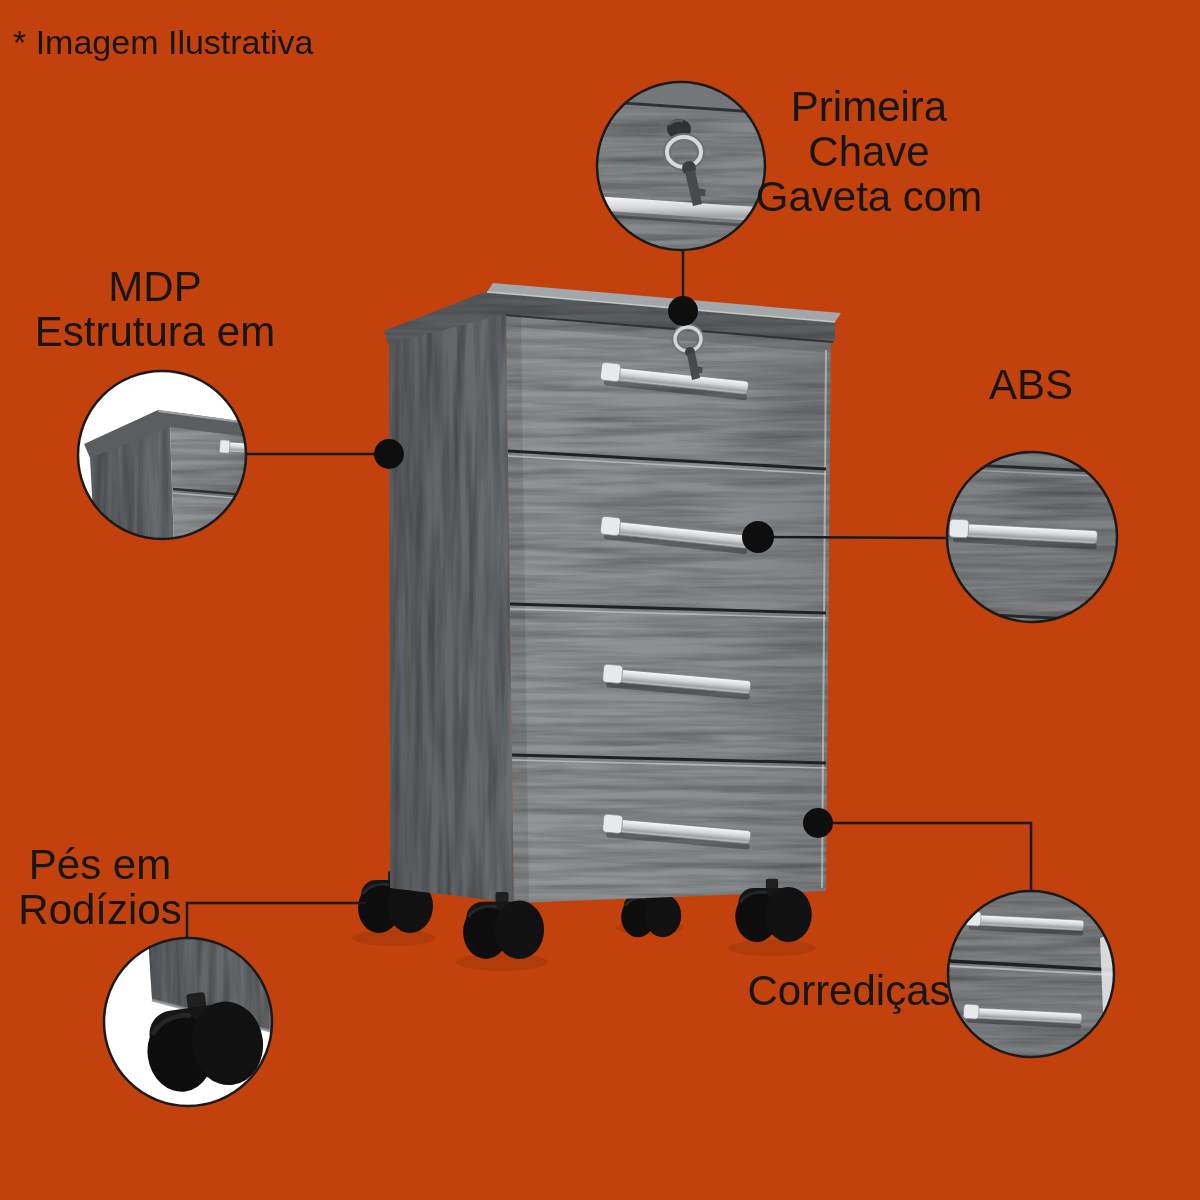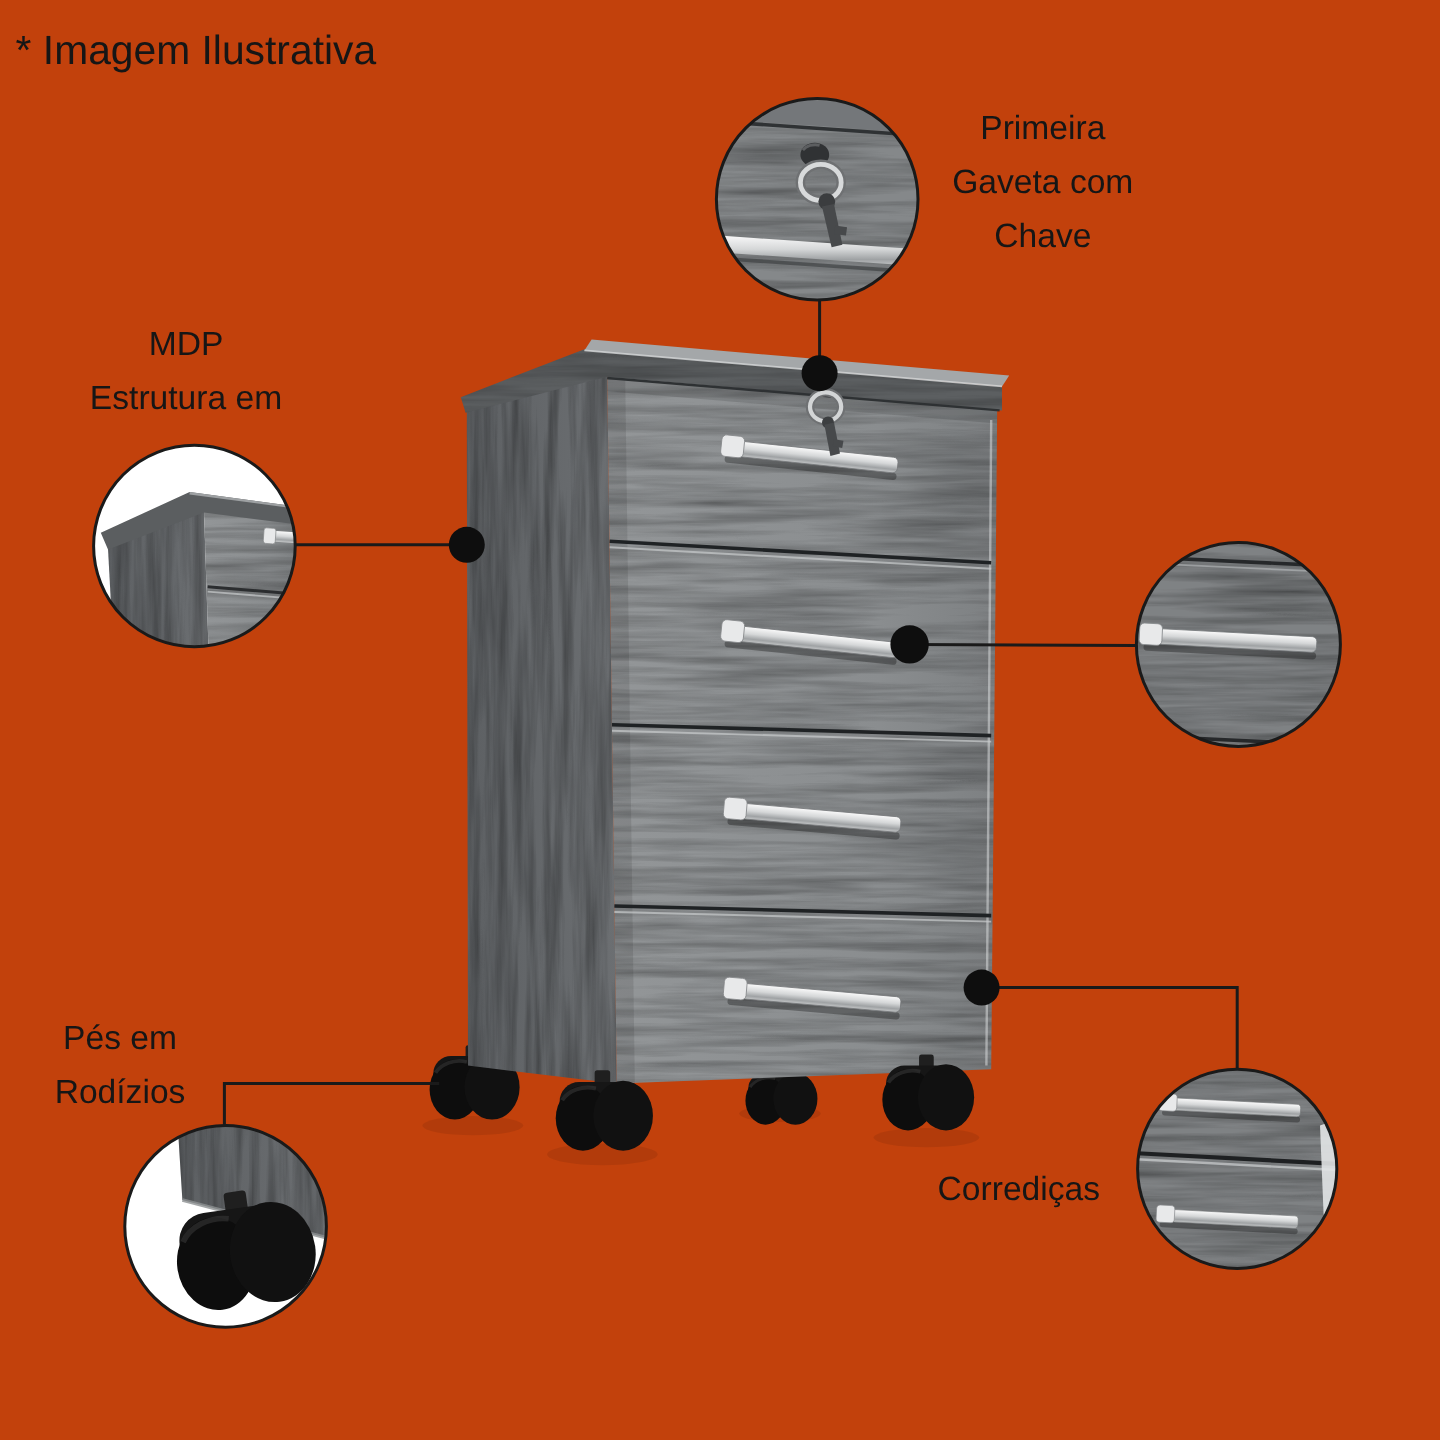--- a/index.html
+++ b/index.html
@@ -3,21 +3,21 @@
 <meta charset="utf-8">
 <style>
   html,body{margin:0;padding:0;background:#ffffff;}
   #stage{
     position:relative;width:1200px;height:1200px;background:#c2410c;
     font-family:"Liberation Sans", sans-serif;overflow:hidden;
   }
   #art{position:absolute;left:0;top:0;width:1200px;height:1200px;}
   .lbl{
     position:absolute;text-align:center;color:#161616;
-    font-size:28px;line-height:45px;z-index:5;
+    font-size:42px;line-height:45px;z-index:5;
   }
   .ln{display:block;white-space:nowrap;}
   .note{
     position:absolute;left:13px;top:22px;color:#161616;
     font-size:34px;line-height:40px;z-index:5;text-align:left;
   }
   .lbl-lock{left:744px;top:84px;width:250px;}
   .lbl-structure{left:30px;top:264px;width:250px;}
   .lbl-handles{left:906px;top:362px;width:250px;}
   .lbl-casters{left:-5px;top:842px;width:210px;}
@@ -25,30 +25,31 @@
 </style>
 </head>
 <body>
 
 <div id="stage">
 
   <div class="note">* Imagem Ilustrativa</div>
 
   <div class="lbl lbl-lock">
     <span class="ln">Primeira</span>
+    <span class="ln">Chave</span>
     <span class="ln">Gaveta com</span>
-    <span class="ln">Chave</span>
   </div>
 
   <div class="lbl lbl-structure">
     <span class="ln">MDP</span>
     <span class="ln">Estrutura em</span>
   </div>
 
   <div class="lbl lbl-handles">
+    <span class="ln">ABS</span>
   </div>
 
   <div class="lbl lbl-casters">
     <span class="ln">Pés em</span>
     <span class="ln">Rodízios</span>
   </div>
 
   <div class="lbl lbl-slides">
     <span class="ln">Corrediças</span>
   </div>

